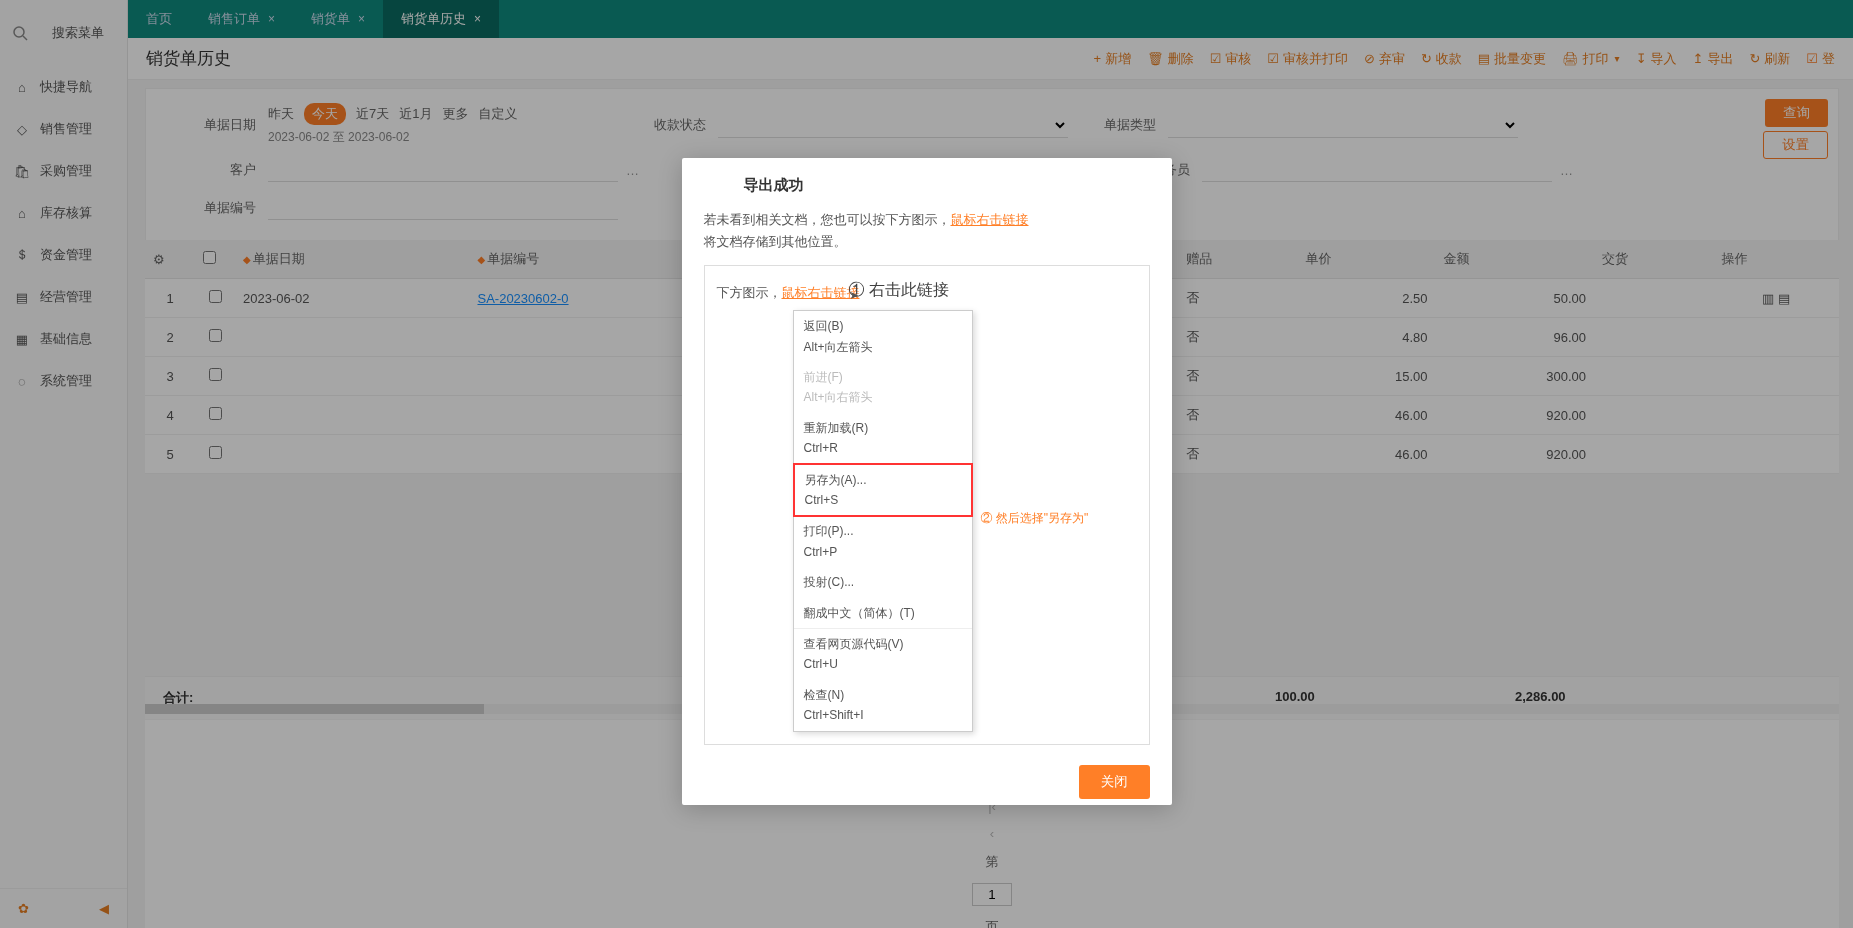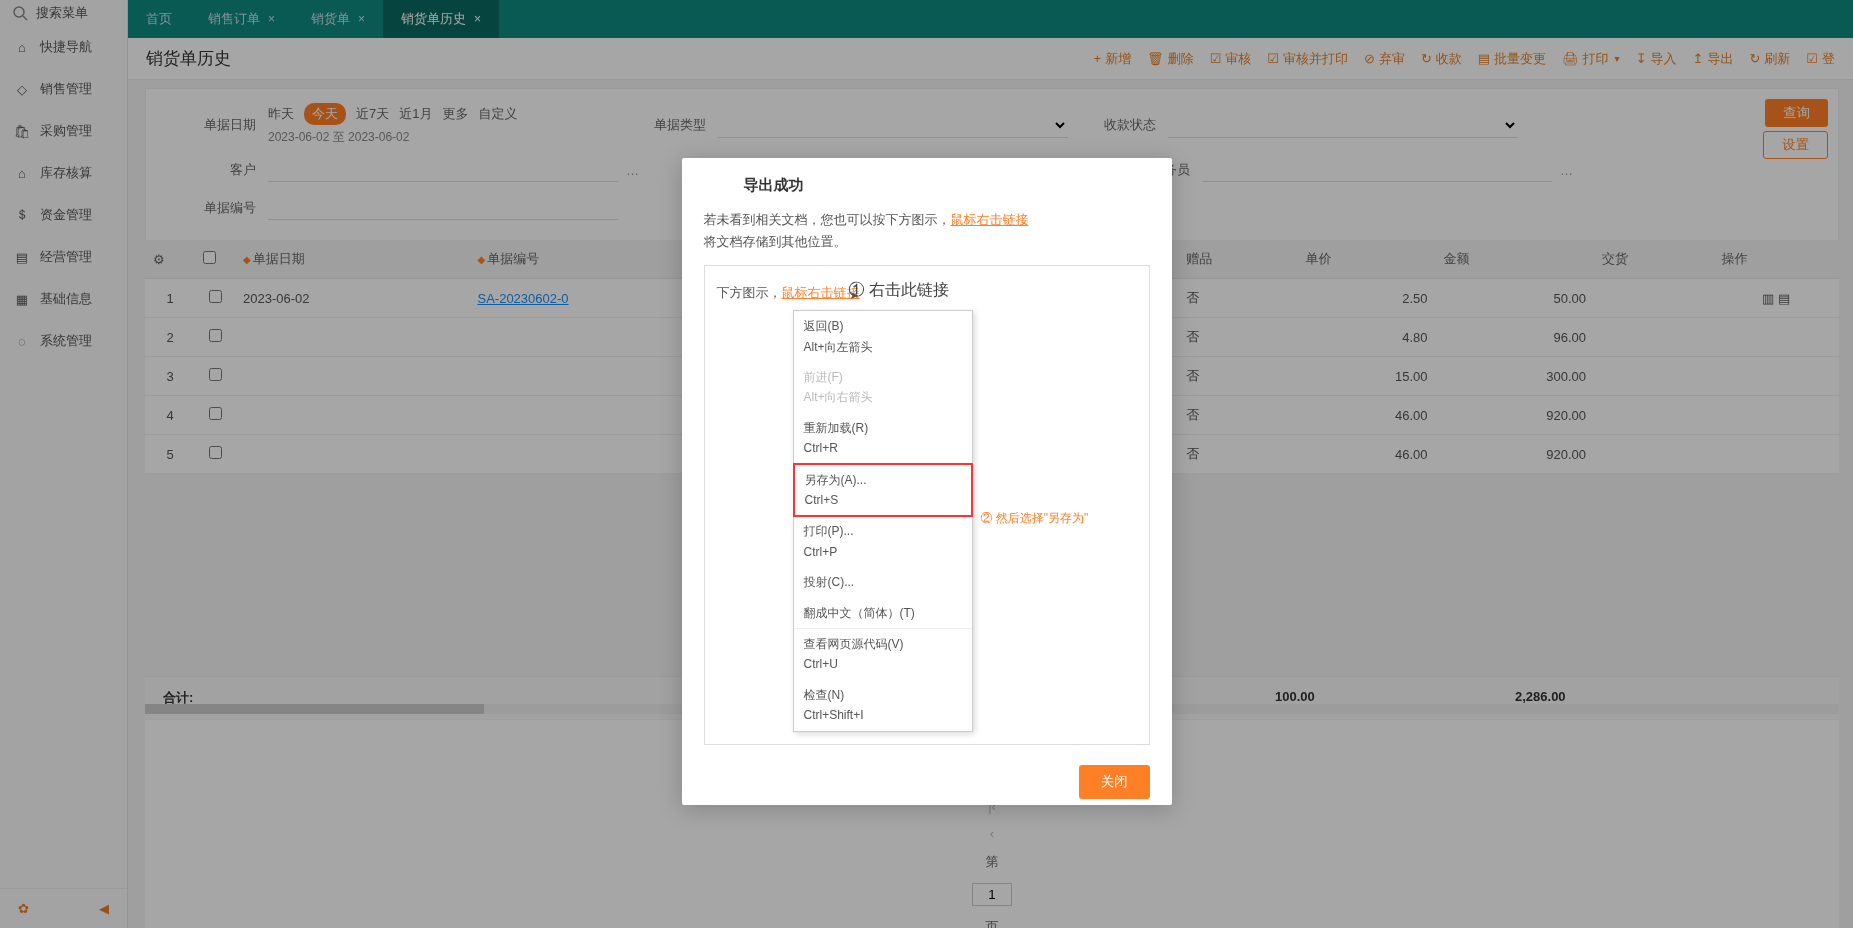--- a/index.html
+++ b/index.html
@@ -2,21 +2,21 @@
 <html><head>
 <meta charset="utf-8">
 <style>
 * { margin: 0; padding: 0; box-sizing: border-box; }
 body { font-family: "Microsoft YaHei", Arial, sans-serif; font-size: 13px; color: #333; background: #f5f5f5; overflow: hidden; width: 1853px; height: 928px; position: relative; }
 
 
 .sidebar { position: absolute; left: 0; top: 0; width: 128px; height: 928px; background: #fafafa; border-right: 1px solid #e5e5e5; }
 .sidebar-item { display: flex; align-items: center; padding: 12px 14px; cursor: pointer; color: #555; gap: 10px; }
 .sidebar-icon { width: 16px; height: 16px; display: inline-flex; align-items: center; justify-content: center; }
-.sidebar-search { display: flex; align-items: center; padding: 4px 12px; gap: 8px; color: #555; }
+.sidebar-search { display: flex; align-items: center; padding: 24px 12px; gap: 24px; color: #555; }
 .sidebar-bottom { position: absolute; bottom: 0; width: 100%; display: flex; justify-content: space-between; padding: 12px 18px; border-top: 1px solid #eee; }
 .cog-icon, .collapse-icon { color: #e67e22; }
 
 
 .top-tabs { position: absolute; left: 128px; top: 0; right: 0; height: 38px; background: #0f8a7e; display: flex; align-items: stretch; }
 .tab { display: flex; align-items: center; padding: 0 18px; color: #cde; cursor: pointer; position: relative; }
 .tab.active { background: #0a6b61; color: #fff; }
 .tab-close { margin-left: 8px; font-size: 12px; }
 
 
@@ -226,25 +226,25 @@
           <span class="date-chip active">今天</span>
           <span class="date-chip">近7天</span>
           <span class="date-chip">近1月</span>
           <span class="date-chip">更多</span>
           <span class="date-chip">自定义</span>
         </div>
         <div class="date-range">2023-06-02 至 2023-06-02</div>
       </div>
     </div>
     <div class="filter-col" style="flex:0 0 450px">
+      <span class="filter-label">收款状态</span>
+      <select class="filter-select"><option></option></select>
+    </div>
+    <div class="filter-col" style="flex:0 0 450px">
       <span class="filter-label">单据类型</span>
-      <select class="filter-select"><option></option></select>
-    </div>
-    <div class="filter-col" style="flex:0 0 450px">
-      <span class="filter-label">收款状态</span>
       <select class="filter-select"><option></option></select>
     </div>
   </div>
   <div class="filter-row">
     <div class="filter-col" style="flex:0 0 450px">
       <span class="filter-label">客户</span>
       <input class="filter-input" style="">
       <span class="filter-more">…</span>
     </div>
     <div class="filter-col" style="flex:0 0 450px">

